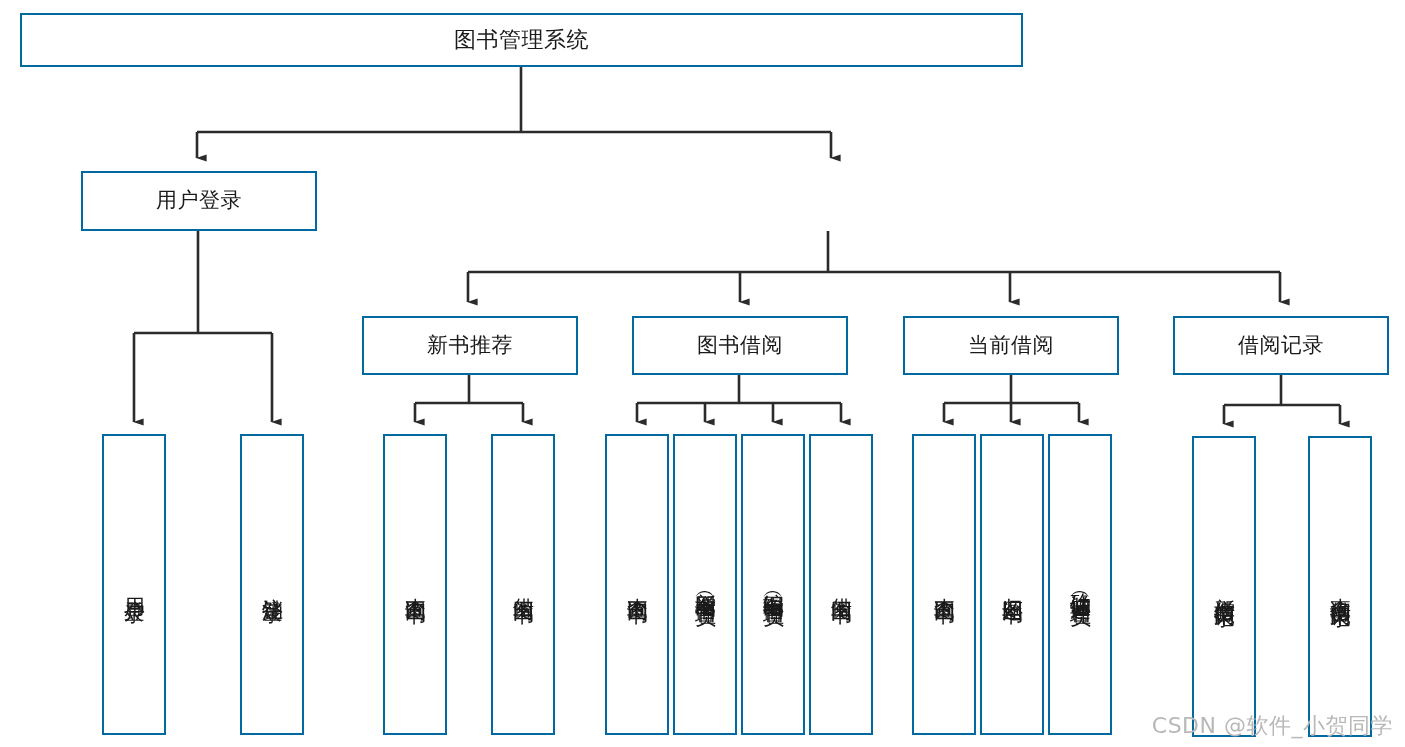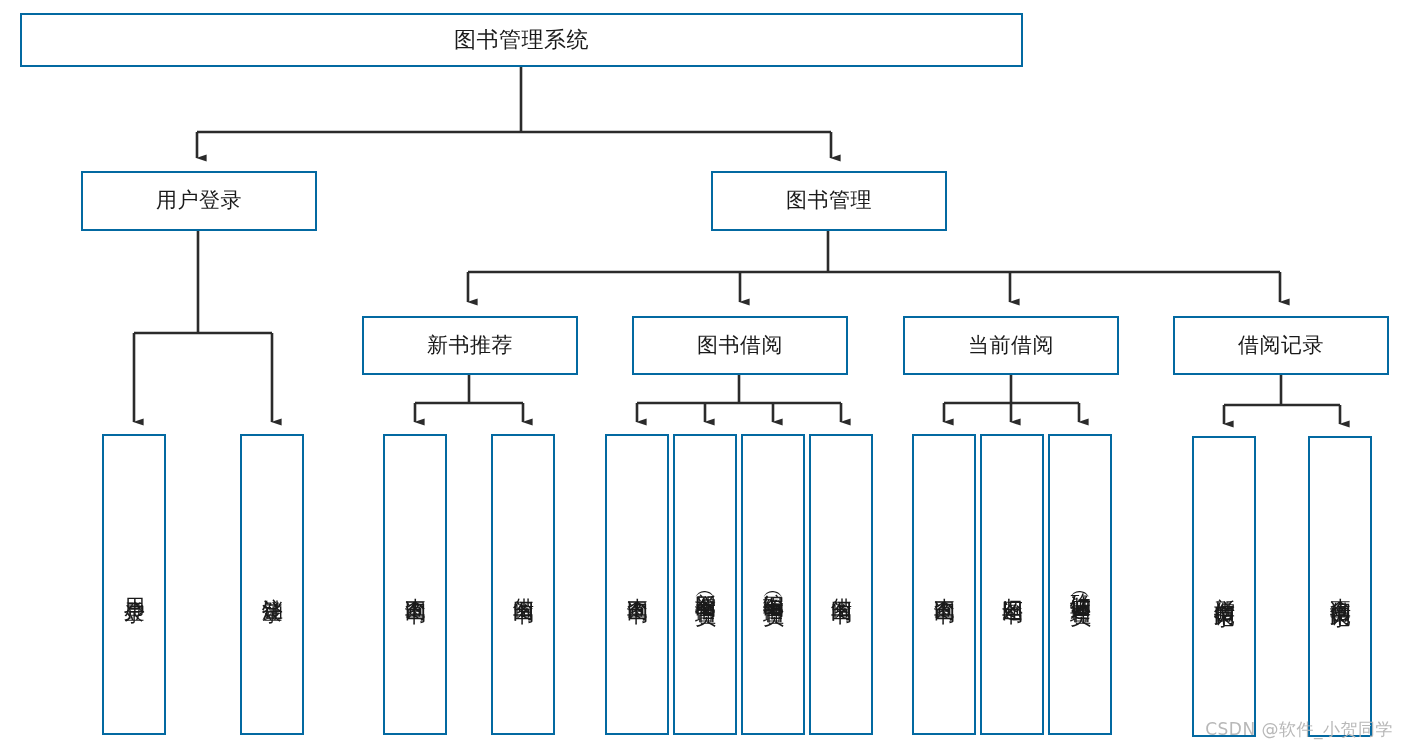--- a/index.html
+++ b/index.html
@@ -58,21 +58,21 @@
     text-orientation: upright;
     font-size: 21px;
     line-height: 1.28;
     letter-spacing: 2px;
     max-height: 286px;
   }
   #watermark {
     position: absolute;
     right: 12px;
     bottom: 6px;
-    font-size: 17px;
+    font-size: 22px;
     color: #b8b8b8;
     z-index: 5;
     white-space: nowrap;
     letter-spacing: 0.5px;
   }
 </style>
 </head>
 <body>
 
 <div id="diagram-root">
@@ -140,23 +140,20 @@
   </svg>
 
   <div class="node root horizontal" style="left:20px; top:13px; width:1003px; height:54px;">
     <span class="node-label">图书管理系统</span>
   </div>
 
   <div class="node horizontal" style="left:81px; top:171px; width:236px; height:60px;">
     <span class="node-label">用户登录</span>
   </div>
 
-  <div class="node horizontal" style="left:711px; top:171px; width:236px; height:60px;">
-    <span class="node-label">图书管理</span>
-  </div>
 
   <div class="node horizontal" style="left:362px; top:316px; width:216px; height:59px;align-items:center;">
     <span class="node-label">新书推荐</span>
   </div>
 
   <div class="node horizontal" style="left:632px; top:316px; width:216px; height:59px;">
     <span class="node-label">图书借阅</span>
   </div>
 
   <div class="node horizontal" style="left:903px; top:316px; width:216px; height:59px;">

